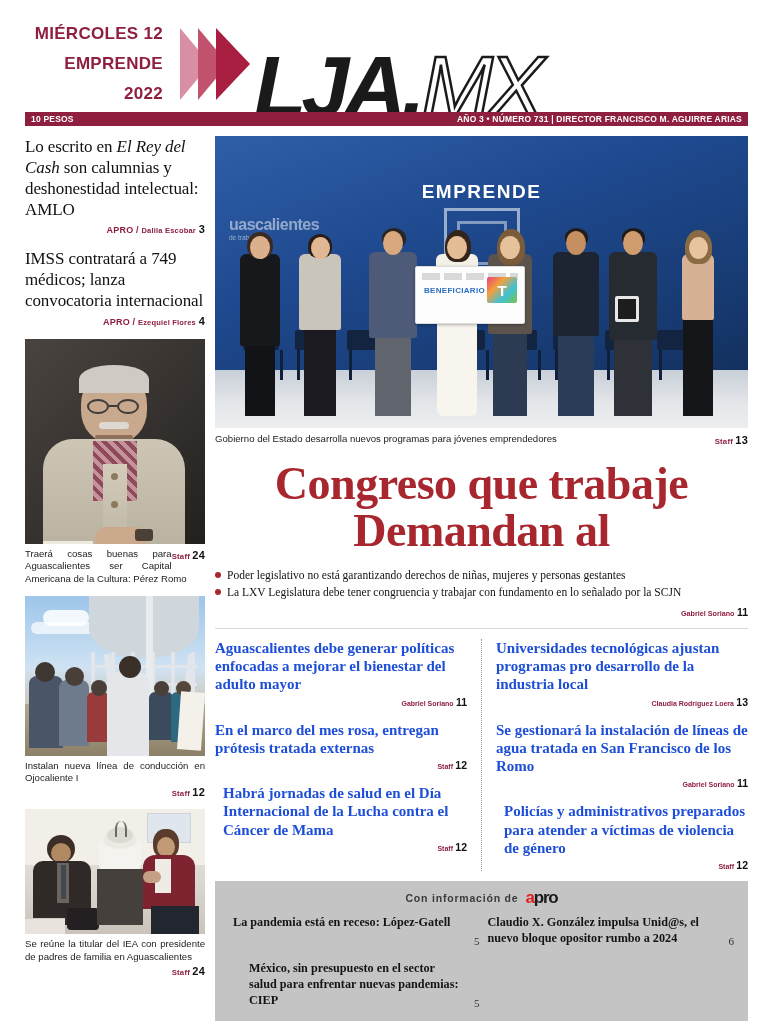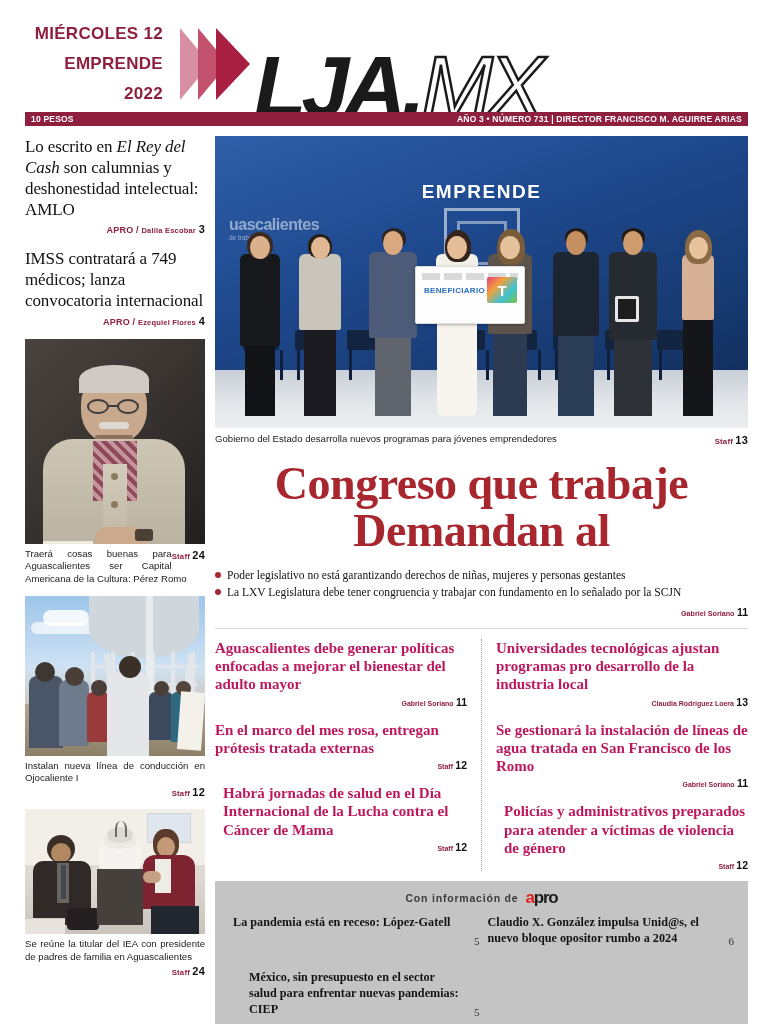--- a/index.html
+++ b/index.html
@@ -319,21 +319,21 @@
   .tc.second {
     border-left: 1px dotted #999;
     padding-left: 14px;
     padding-right: 0;
   }
   .sec-head {
     font-family: "Liberation Serif", serif;
     font-size: 15px;
     font-weight: bold;
     line-height: 1.22;
-    color: #be185d;
+    color: #1d4ed8;
   }
   .sec-credit {
     text-align: right;
     font-family: "Liberation Sans", sans-serif;
     font-size: 8.3px;
     font-weight: bold;
     color: #8f1f3f;
     margin-top: 2px;
   }
   .sec-credit .pg { color: #111; font-size: 10.5px; }
@@ -372,21 +372,21 @@
   .apro-logo .pro { color: #1a1a1a; }
 
   .apro-grid {
     display: flex;
     flex-wrap: wrap;
   }
   .apro-item {
     width: 50%;
     padding: 0 18px 0 6px;
     position: relative;
-    margin-bottom: 23px;
+    margin-bottom: 14px;
   }
   .apro-item:nth-child(n+3) { margin-bottom: 0; }
   .apro-item.right { padding-left: 22px; }
   .apro-text {
     font-family: "Liberation Serif", serif;
     font-weight: bold;
     font-size: 12.2px;
     line-height: 1.3;
     color: #141414;
   }

